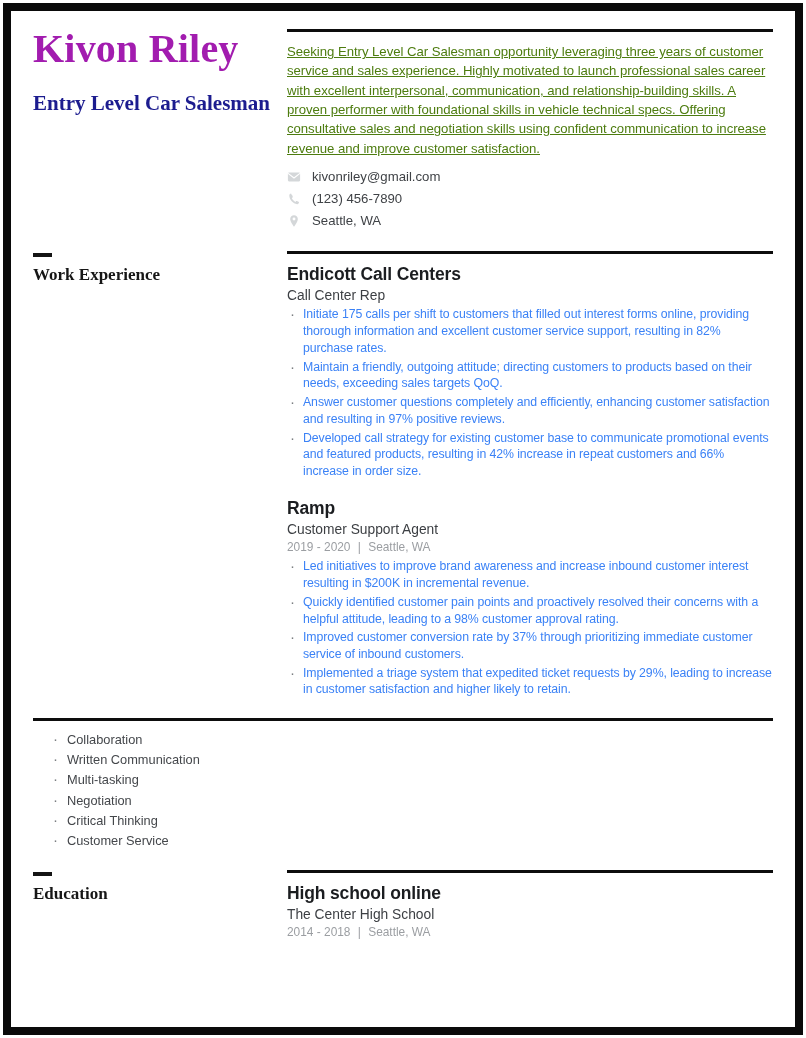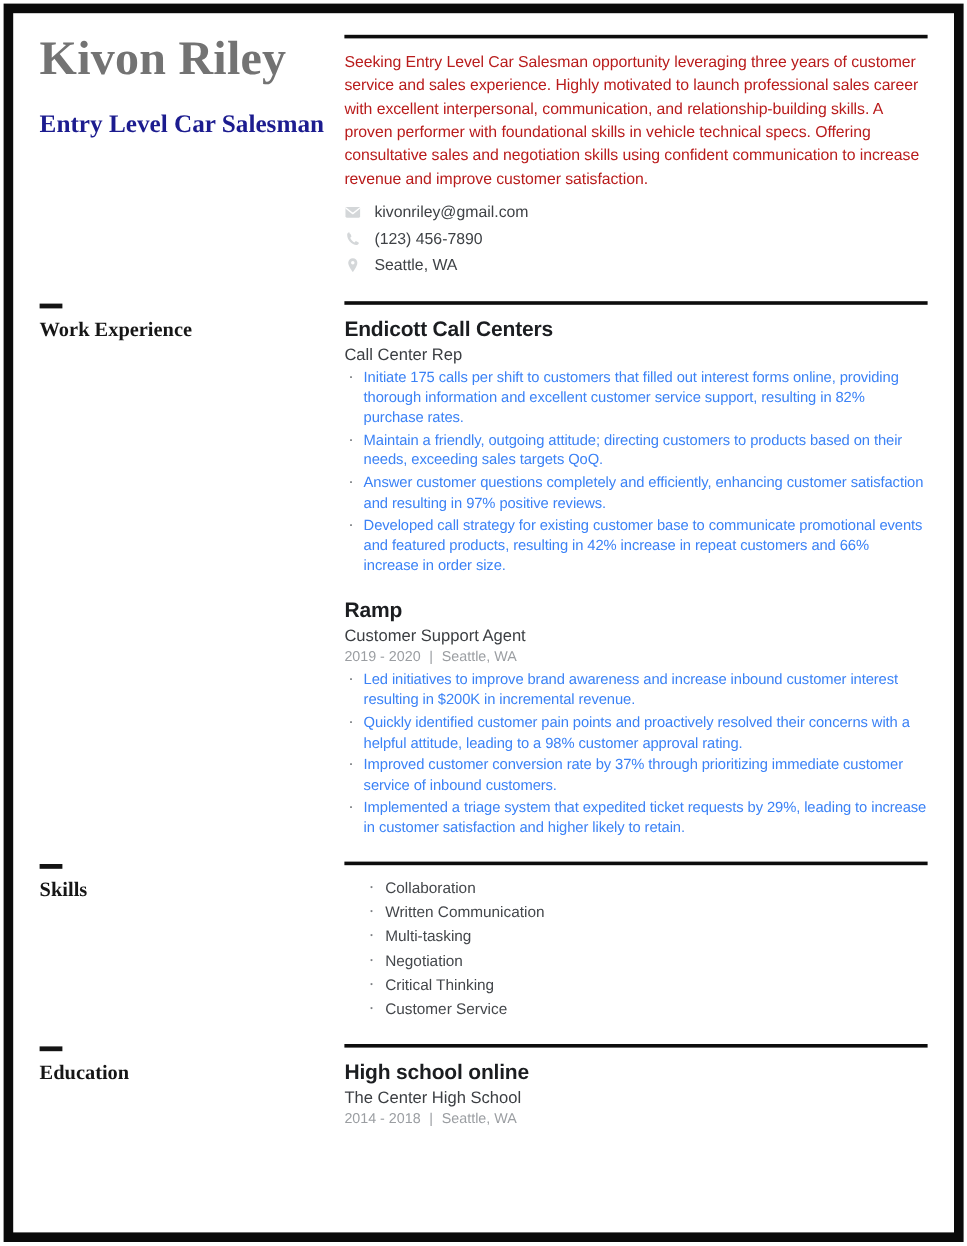--- a/index.html
+++ b/index.html
@@ -57,40 +57,41 @@
     box-sizing: border-box;
     min-width: 0;
   }
 
   
   .name {
     font-family: "Liberation Serif", serif;
     font-weight: bold;
     font-size: 40px;
     line-height: 1.02;
-    color: #737373;
+    color: #a21caf;
     letter-spacing: 0.2px;
     margin: 0 0 20px 0;
   }
   .job-title-head {
     font-family: "Liberation Serif", serif;
     font-weight: bold;
     font-size: 21px;
     line-height: 1.25;
     color: #1c1c8f;
     margin: 0;
   }
 
   
   .summary {
     font-size: 13.2px;
     line-height: 1.465;
-    color: #b91c1c;
+    color: #4d7c0f;
     margin: 0 0 11px 0;
     letter-spacing: -0.05px;
+    text-decoration: underline;
   }
 
   
   .contact-list {
     list-style: none;
     margin: 0;
     padding: 0;
   }
   .contact-item {
     display: flex;
@@ -300,26 +301,20 @@
               <li>Led initiatives to improve brand awareness and increase inbound customer interest resulting in $200K in incremental revenue.</li>
               <li>Quickly identified customer pain points and proactively resolved their concerns with a helpful attitude, leading to a 98% customer approval rating.</li>
               <li>Improved customer conversion rate by 37% through prioritizing immediate customer service of inbound customers.</li>
               <li>Implemented a triage system that expedited ticket requests by 29%, leading to increase in customer satisfaction and higher likely to retain.</li>
             </ul>
           </div>
         </div>
       </div>
 
       <div class="row block-skills">
-        <div class="col-left">
-          <div class="section-label-wrap">
-            <div class="label-dash"></div>
-            <h3 class="section-label">Skills</h3>
-          </div>
-        </div>
         <div class="col-right">
           <div class="rule"></div>
           <ul class="skills">
             <li>Collaboration</li>
             <li>Written Communication</li>
             <li>Multi-tasking</li>
             <li>Negotiation</li>
             <li>Critical Thinking</li>
             <li>Customer Service</li>
           </ul>

